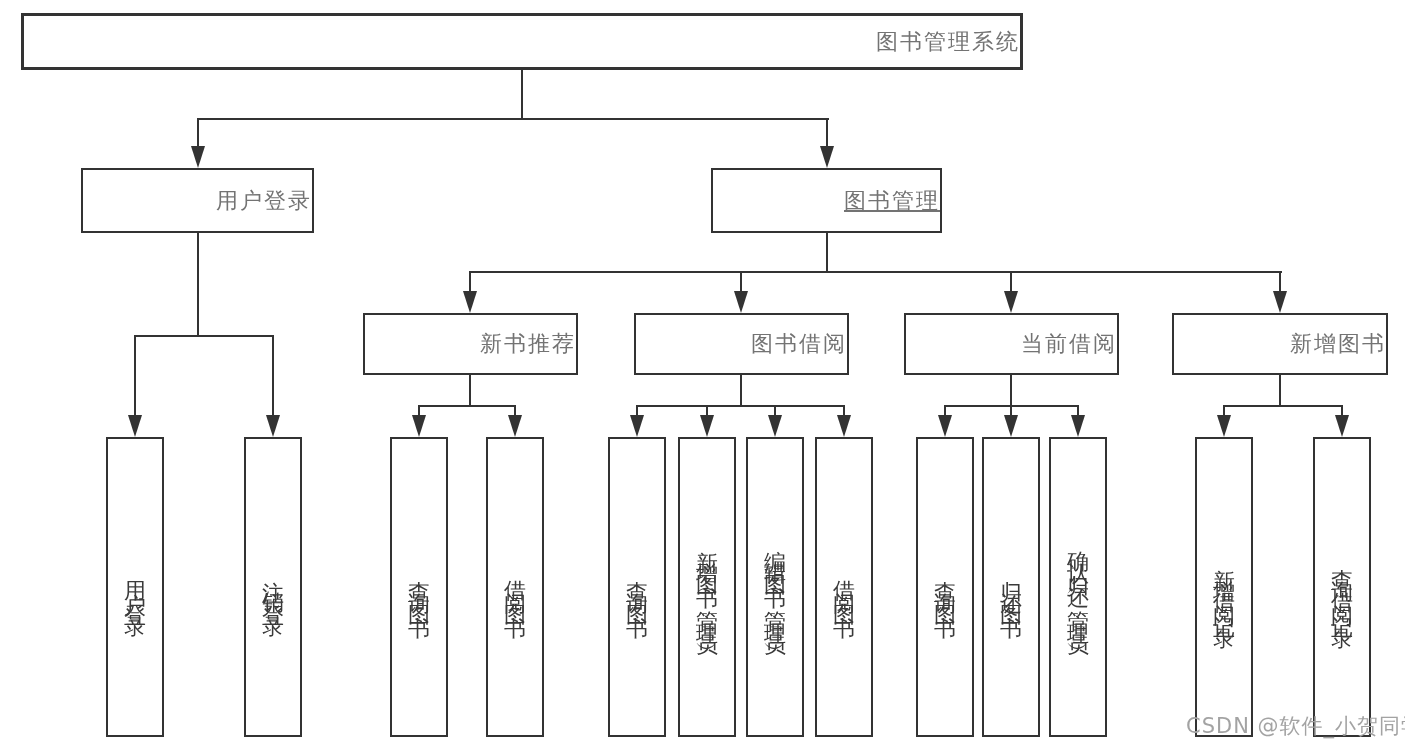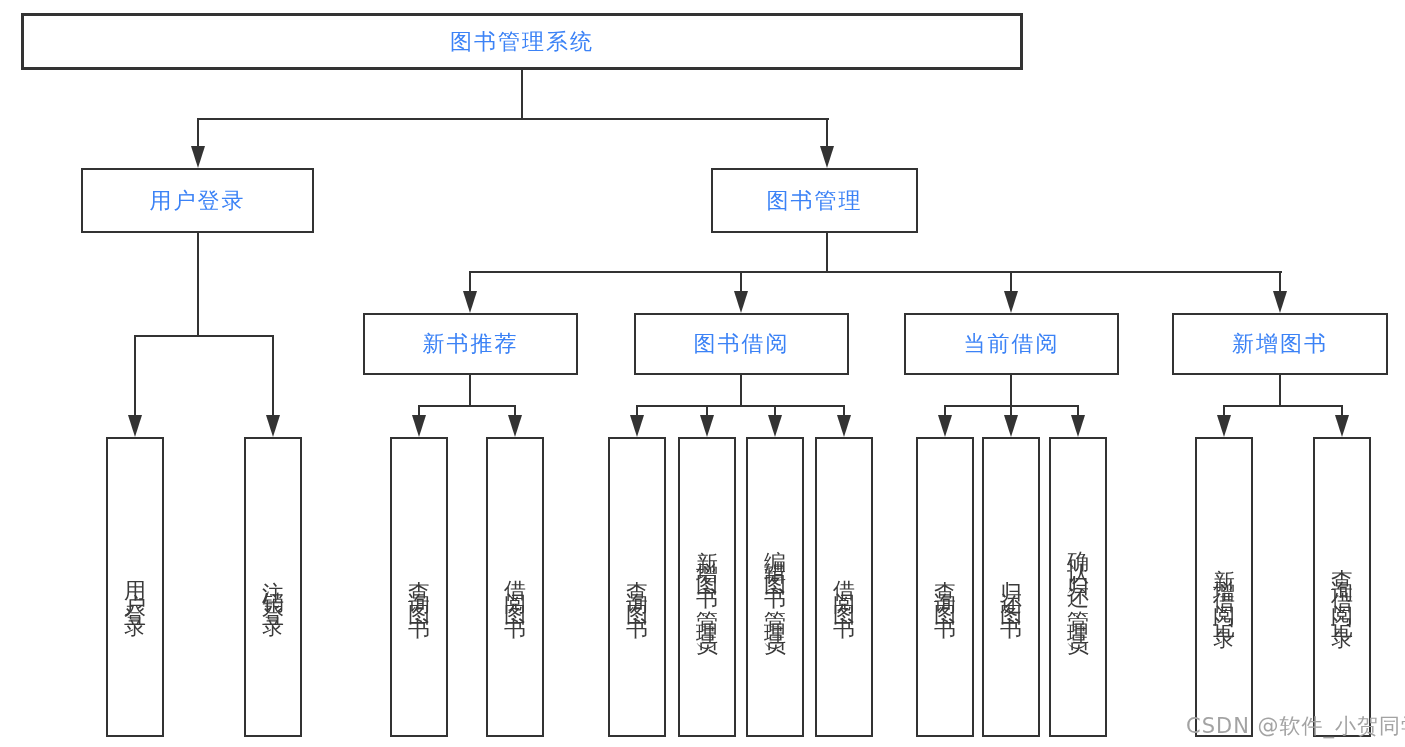--- a/index.html
+++ b/index.html
@@ -4,22 +4,22 @@
 <style>
   html,body { margin:0; padding:0; background:#ffffff; }
   body { font-family:"DejaVu Sans","Liberation Sans",sans-serif; }
   #canvas {
     position:relative; width:1405px; height:747px; background:#ffffff; overflow:hidden;
     color:#333;
   }
   
   .node {
     position:absolute; box-sizing:border-box; background:#ffffff;
-    border:2px solid #333333; display:flex; align-items:center; justify-content:center;
-    color:#3b82f6; font-size:22px; letter-spacing:2px; white-space:nowrap;
+    border:2px solid #333333; display:flex; align-items:center; justify-content:flex-end;
+    color:#737373; font-size:22px; letter-spacing:2px; white-space:nowrap;
   }
   .node.root { border-width:3px; }
   .leaf {
     position:absolute; box-sizing:border-box; background:#ffffff;
     border:2px solid #333333; display:flex; align-items:center; justify-content:center;
     top:437px; width:58px; height:300px;
   }
   .leaf .vtext {
     writing-mode:vertical-rl; text-orientation:mixed;
     font-size:22px; letter-spacing:12px; color:#3a3a3a; line-height:1;
@@ -51,21 +51,21 @@
   <div class="vl" style="left:521px; top:69px; height:49px;"></div>
   <div class="hl" style="left:197px; top:118px; width:632px;"></div>
   <div class="vl" style="left:197px; top:118px; height:34px;"></div>
   <div class="ah" style="left:191px; top:146px;"></div>
   <div class="vl" style="left:826px; top:118px; height:34px;"></div>
   <div class="ah" style="left:820px; top:146px;"></div>
 
   <div class="node" style="left:81px; top:168px; width:233px; height:65px;">
     <span>用户登录</span>
   </div>
-  <div class="node" style="left:711px; top:168px; width:207px; height:65px;">
+  <div class="node" style="left:711px; top:168px; width:231px; height:65px;text-decoration:underline;">
     <span>图书管理</span>
   </div>
 
   <div class="vl" style="left:197px; top:233px; height:102px;"></div>
   <div class="hl" style="left:134px; top:335px; width:140px;"></div>
   <div class="vl" style="left:134px; top:335px; height:82px;"></div>
   <div class="ah" style="left:128px; top:415px;"></div>
   <div class="vl" style="left:272px; top:335px; height:82px;"></div>
   <div class="ah" style="left:266px; top:415px;"></div>
 

